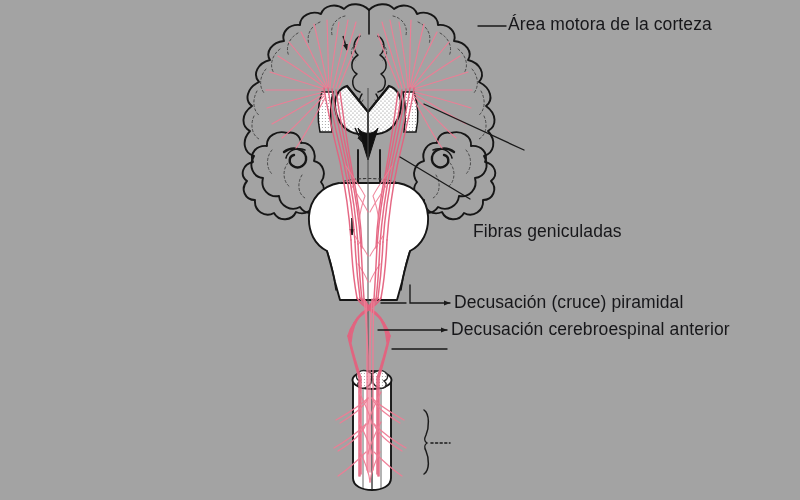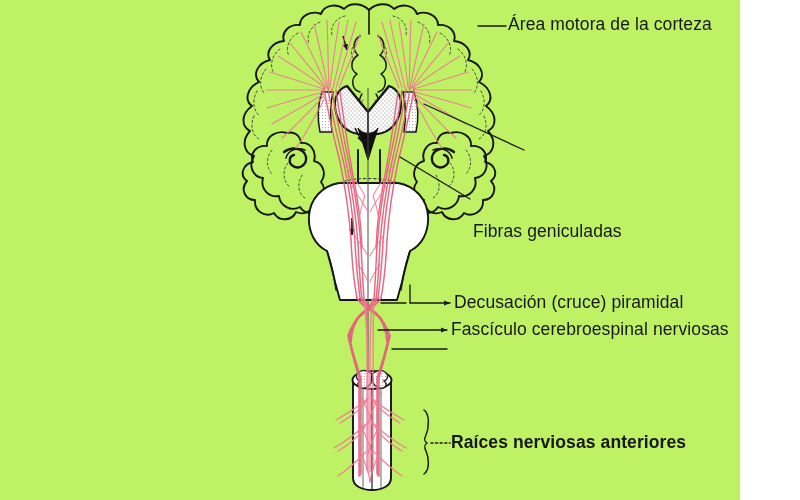--- a/index.html
+++ b/index.html
@@ -2,23 +2,23 @@
 <html lang="es"><head>
 <meta charset="utf-8">
 <style>
   html, body {
     margin: 0;
     padding: 0;
     background: #ffffff;
   }
   #canvas {
     position: relative;
-    width: 740px;
+    width: 800px;
     height: 500px;
-    background: #bef264;
+    background: #a3a3a3;
     overflow: hidden;
     font-family: "Liberation Sans", sans-serif;
   }
   #figure {
     position: absolute;
     left: 0;
     top: 0;
     width: 800px;
     height: 500px;
   }
@@ -402,18 +402,17 @@
 
   </svg>
 
   <div class="label-text" style="left:508px; top:16px;">Área motora de la corteza</div>
 
 
   <div class="label-text" style="left:473px; top:190px;margin-top:33px;">Fibras geniculadas</div>
 
   <div class="label-text" style="left:454px; top:294px;">Decusación (cruce) piramidal</div>
 
-  <div class="label-text" style="left:451px; top:321px;">Fascículo cerebroespinal nerviosas</div>
-
-
-  <div class="label-text" style="left:451px; top:434px; font-weight:600;">Raíces nerviosas anteriores</div>
+  <div class="label-text" style="left:451px; top:321px;">Decusación cerebroespinal anterior</div>
+
+
 
 </div>
 
 </body></html>

